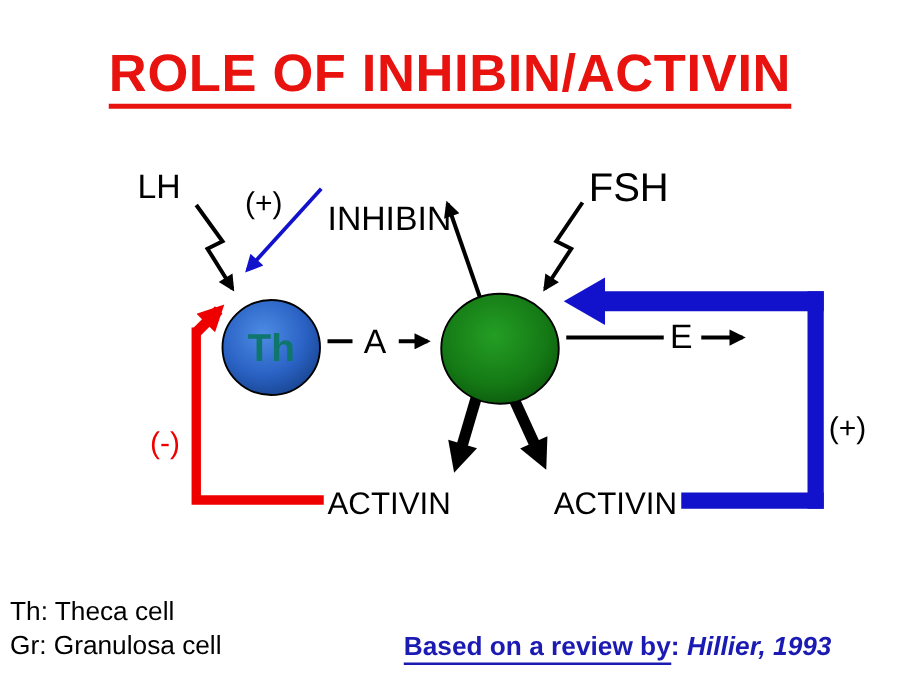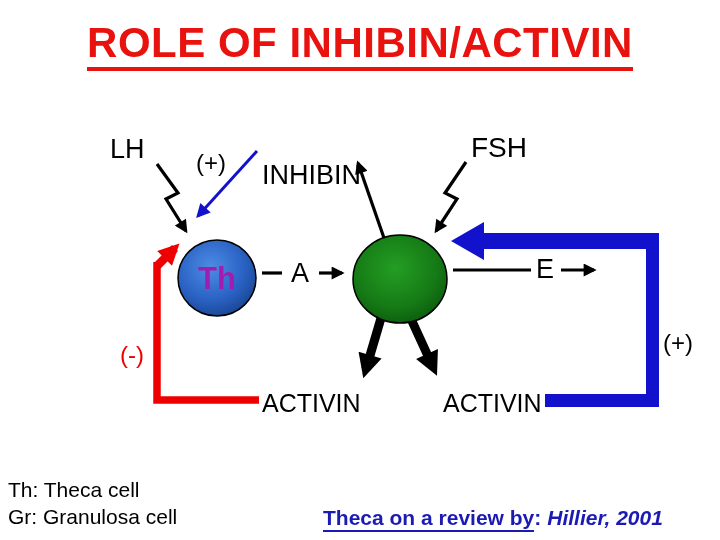--- a/index.html
+++ b/index.html
@@ -8,21 +8,21 @@
     width: 720px;
     height: 540px;
     background: #ffffff;
     overflow: hidden;
     font-family: "Liberation Sans", sans-serif;
     font-weight: bold;
     color: #000;
   }
   .title-wrap {
     position: absolute;
-    top: 22px; left: 0; width: 100%;
+    top: 38px; left: 0; width: 100%;
     text-align: center;
     line-height: 1;
   }
   .title-text {
     display: inline-block;
     color: var(--c-title-red, #e8120e);
     font-size: 42px;
     letter-spacing: 0.5px;
     border-bottom: 4px solid currentColor;
     padding-bottom: 3px;
@@ -36,28 +36,28 @@
     position: absolute;
     line-height: 1;
     white-space: nowrap;
     font-weight: normal;
   }
   .cell-label {
     position: absolute;
     display: flex;
     align-items: center;
     justify-content: center;
-    color: #a21caf;
+    color: #0f766e;
     font-size: 31px;
     line-height: 1;
   }
   .lbl-lh        { left: 110px; top: 136px; font-size: 27px; }
   .lbl-plus-top  { left: 196px; top: 151px; font-size: 24px; }
   .lbl-inhibin   { left: 262px; top: 126px; font-size: 27px; margin-top: 36px; }
-  .lbl-fsh       { left: 471px; top: 134px; font-size: 28px; }
+  .lbl-fsh       { left: 471px; top: 134px; font-size: 32px; }
   .lbl-a         { left: 291px; top: 260px; font-size: 27px; }
   .lbl-e         { left: 536px; top: 256px; font-size: 27px; }
   .lbl-minus     { left: 120px; top: 343px; font-size: 24px; color: var(--c-feedback-red, #ee0000); }
   .lbl-plus-right{ left: 663px; top: 331px; font-size: 24px; }
   .lbl-activin-l { left: 262px; top: 391px; font-size: 25px; }
   .lbl-activin-r { left: 443px; top: 391px; font-size: 25px; }
   .cell-th { left: 179px; top: 241px; width: 76px; height: 74px; }
   .cell-gr { left: 353px; top: 236px; width: 94px; height: 87px; }
   .lbl-legend1 { left: 8px; top: 479px; font-size: 21px; }
   .lbl-legend2 { left: 8px; top: 506px; font-size: 21px; }
@@ -161,16 +161,16 @@
   <div class="lbl lbl-plus-right">(+)</div>
   <div class="lbl lbl-activin-l">ACTIVIN</div>
   <div class="lbl lbl-activin-r">ACTIVIN</div>
 
   <div class="cell-label cell-th">Th</div>
 
   <div class="lbl lbl-legend2">Gr: Granulosa cell</div>
   <div class="lbl lbl-legend1">Th: Theca cell</div>
 
   <div class="attribution">
-    <span class="link-part">Theca on a review by</span><span class="sep-part">:</span><span class="source-part">Hillier, 2001</span>
+    <span class="link-part">Based on a review by</span><span class="sep-part">:</span><span class="source-part">Hillier, 1993</span>
   </div>
 
 </div>
 
 </body></html>

